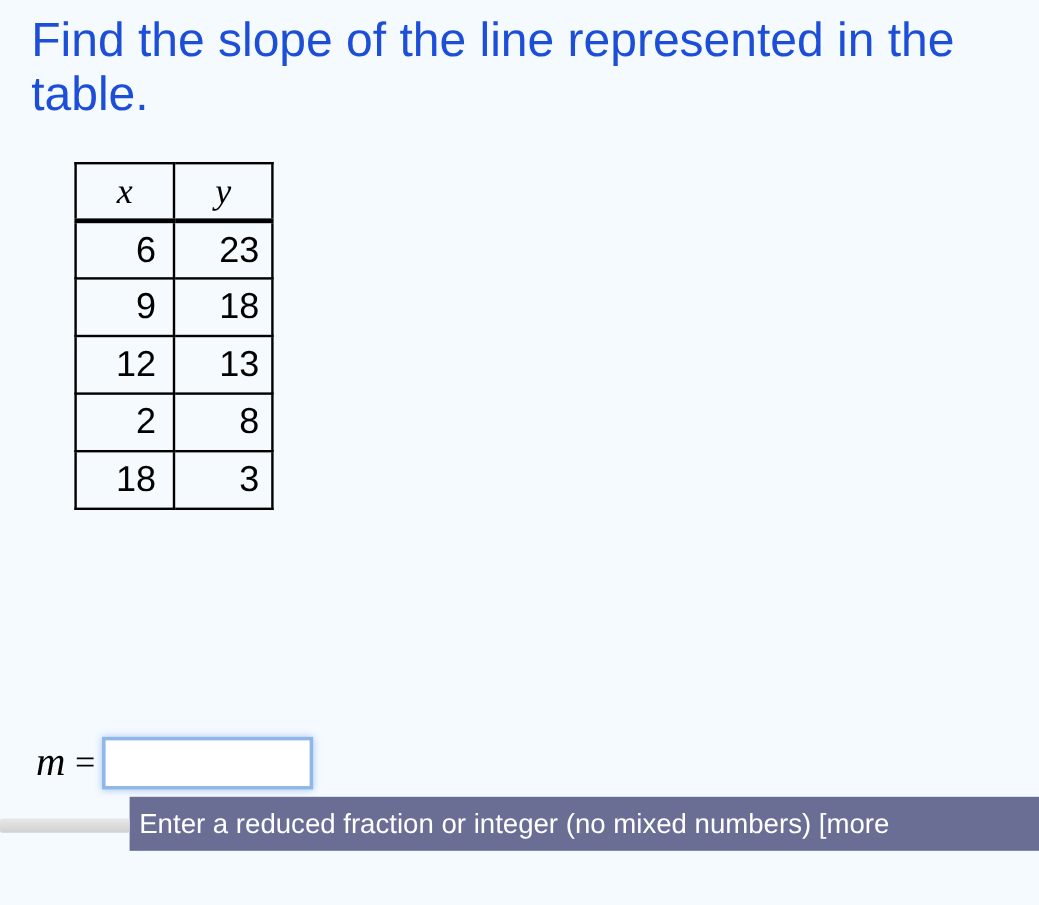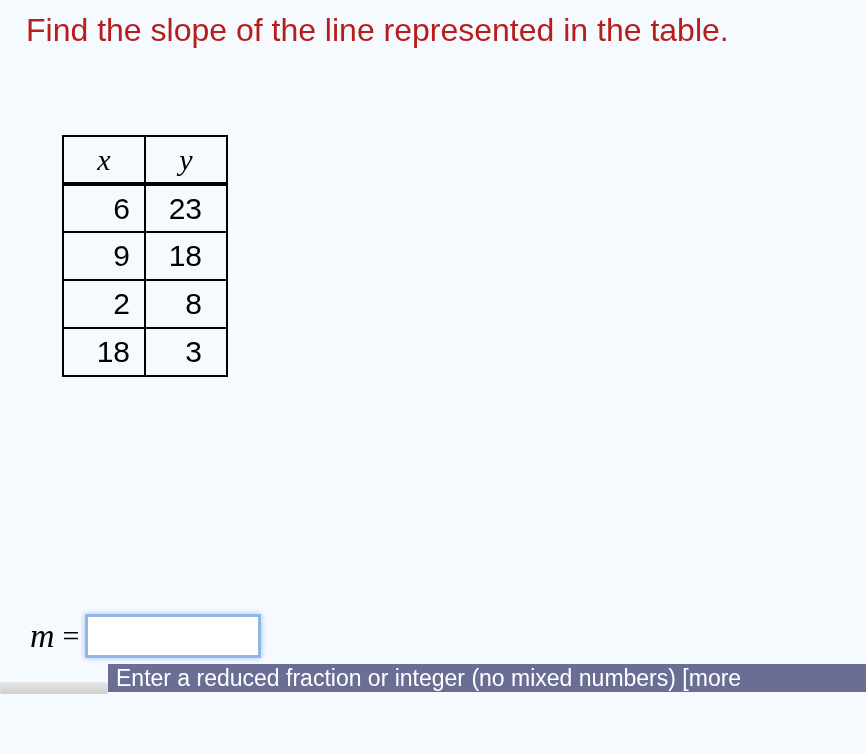--- a/index.html
+++ b/index.html
@@ -12,22 +12,22 @@
       height: 754px;
       background: #f5faff;
       font-family: 'Trebuchet MS', 'Lucida Sans Unicode', sans-serif;
       position: relative;
       overflow: hidden;
     }
     .question {
       position: absolute;
       top: 12px;
       left: 26px;
-      font-size: 32px;
-      color: #b91c1c;
+      font-size: 40px;
+      color: #1d4ed8;
       font-weight: 400;
     }
     .table-container {
       position: absolute;
       top: 135px;
       left: 62px;
     }
     table {
       border-collapse: collapse;
     }
@@ -42,21 +42,21 @@
       height: 48px;
       font-style: italic;
       font-family: 'Times New Roman', serif;
       font-weight: 400;
       border-bottom: 4px solid #000;
     }
     td {
       width: 82px;
       height: 48px;
       font-family: Arial, sans-serif;
-      padding-right: 24px;
+      padding-right: 10px;
       text-align: right;
     }
     td:first-child {
       padding-right: 14px;
     }
     .answer-row {
       position: absolute;
       top: 614px;
       left: 30px;
       display: flex;
@@ -84,21 +84,21 @@
       font-size: 22px;
       padding: 4px 8px;
       outline: none;
       box-shadow: 0 0 6px rgba(143, 184, 232, 0.8);
     }
     .hint-bar {
       position: absolute;
       top: 664px;
       left: 108px;
       right: 0;
-      height: 28px;
+      height: 45px;
       background: #6a6e94;
       color: #fff;
       font-size: 23px;
       font-family: 'Trebuchet MS', sans-serif;
       padding: 4px 8px;
       display: flex;
       align-items: center;
       white-space: nowrap;
       overflow: hidden;
     }
@@ -128,20 +128,24 @@
     <tbody>
       <tr>
         <td>6</td>
         <td>23</td>
       </tr>
       <tr>
         <td>9</td>
         <td>18</td>
       </tr>
       <tr>
+        <td>12</td>
+        <td>13</td>
+      </tr>
+      <tr>
         <td>2</td>
         <td>8</td>
       </tr>
       <tr>
         <td>18</td>
         <td>3</td>
       </tr>
     </tbody>
   </table>
 </div>

